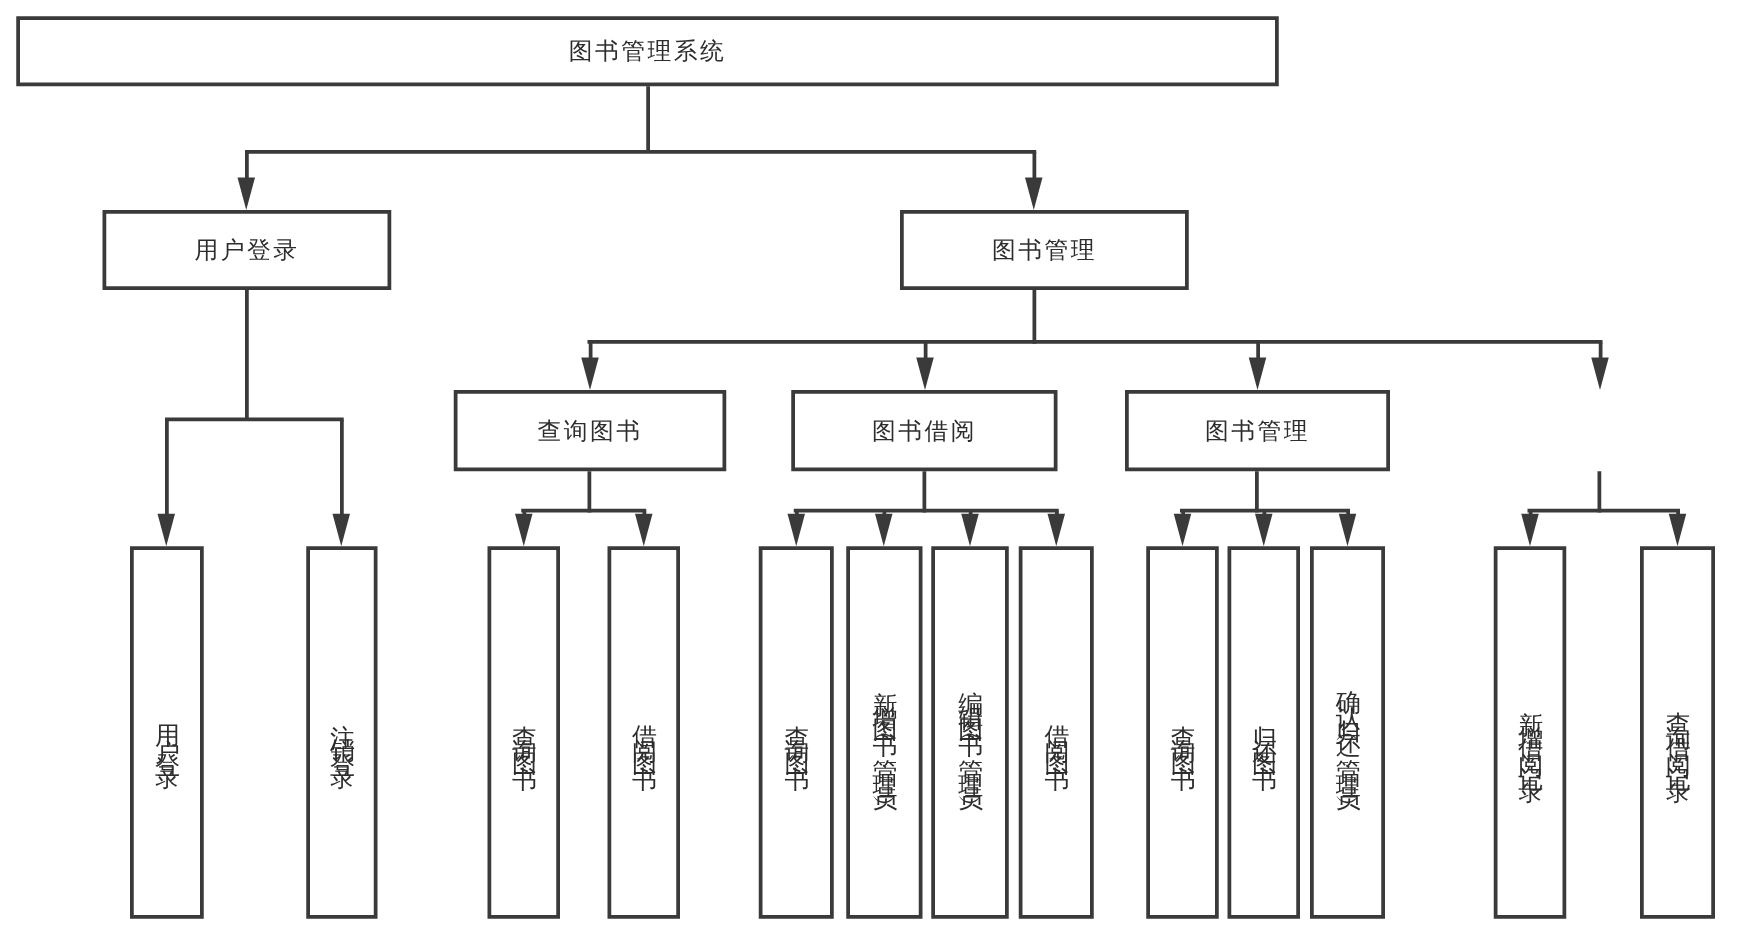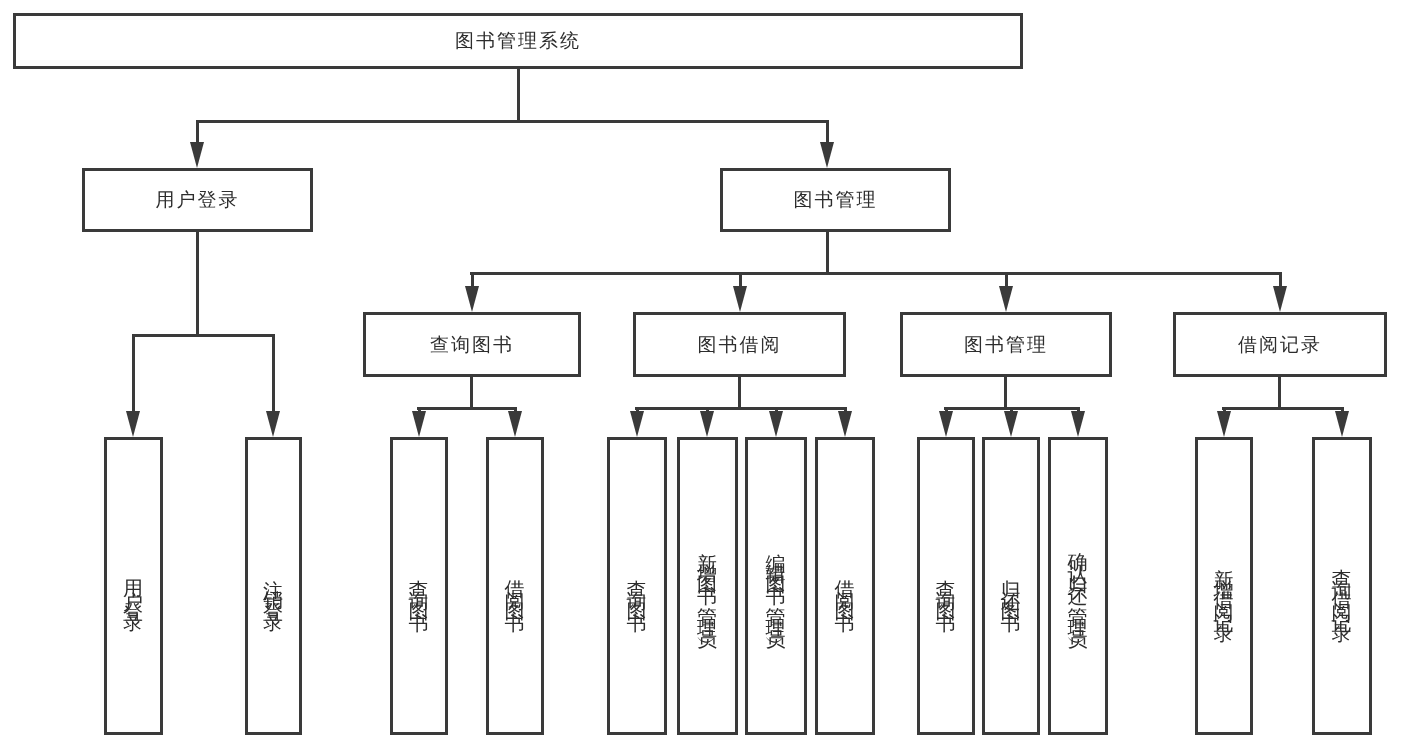--- a/index.html
+++ b/index.html
@@ -34,21 +34,20 @@
 <div class="canvas">
 
   <div class="box hbox" style="left:13px; top:13px; width:1010px; height:56px;">图书管理系统</div>
 
   <div class="box hbox" style="left:82px; top:168px; width:231px; height:64px;">用户登录</div>
   <div class="box hbox" style="left:720px; top:168px; width:231px; height:64px;">图书管理</div>
 
   <div class="box hbox" style="left:363px; top:312px; width:218px; height:65px;">查询图书</div>
   <div class="box hbox" style="left:633px; top:312px; width:213px; height:65px;">图书借阅</div>
   <div class="box hbox" style="left:900px; top:312px; width:212px; height:65px;">图书管理</div>
-  <div class="box hbox" style="left:1173px; top:312px; width:214px; height:65px;">借阅记录</div>
 
   <div class="box vbox" style="left:104px; width:59px;">用户登录</div>
   <div class="box vbox" style="left:245px; width:57px;">注销登录</div>
 
   <div class="box vbox" style="left:390px; width:58px;">查询图书</div>
   <div class="box vbox" style="left:486px; width:58px;">借阅图书</div>
 
   <div class="box vbox" style="left:607px; width:60px;">查询图书</div>
   <div class="box vbox" style="left:677px; width:61px;">新增图书（管理员）</div>
   <div class="box vbox" style="left:745px; width:62px;">编辑图书（管理员）</div>

